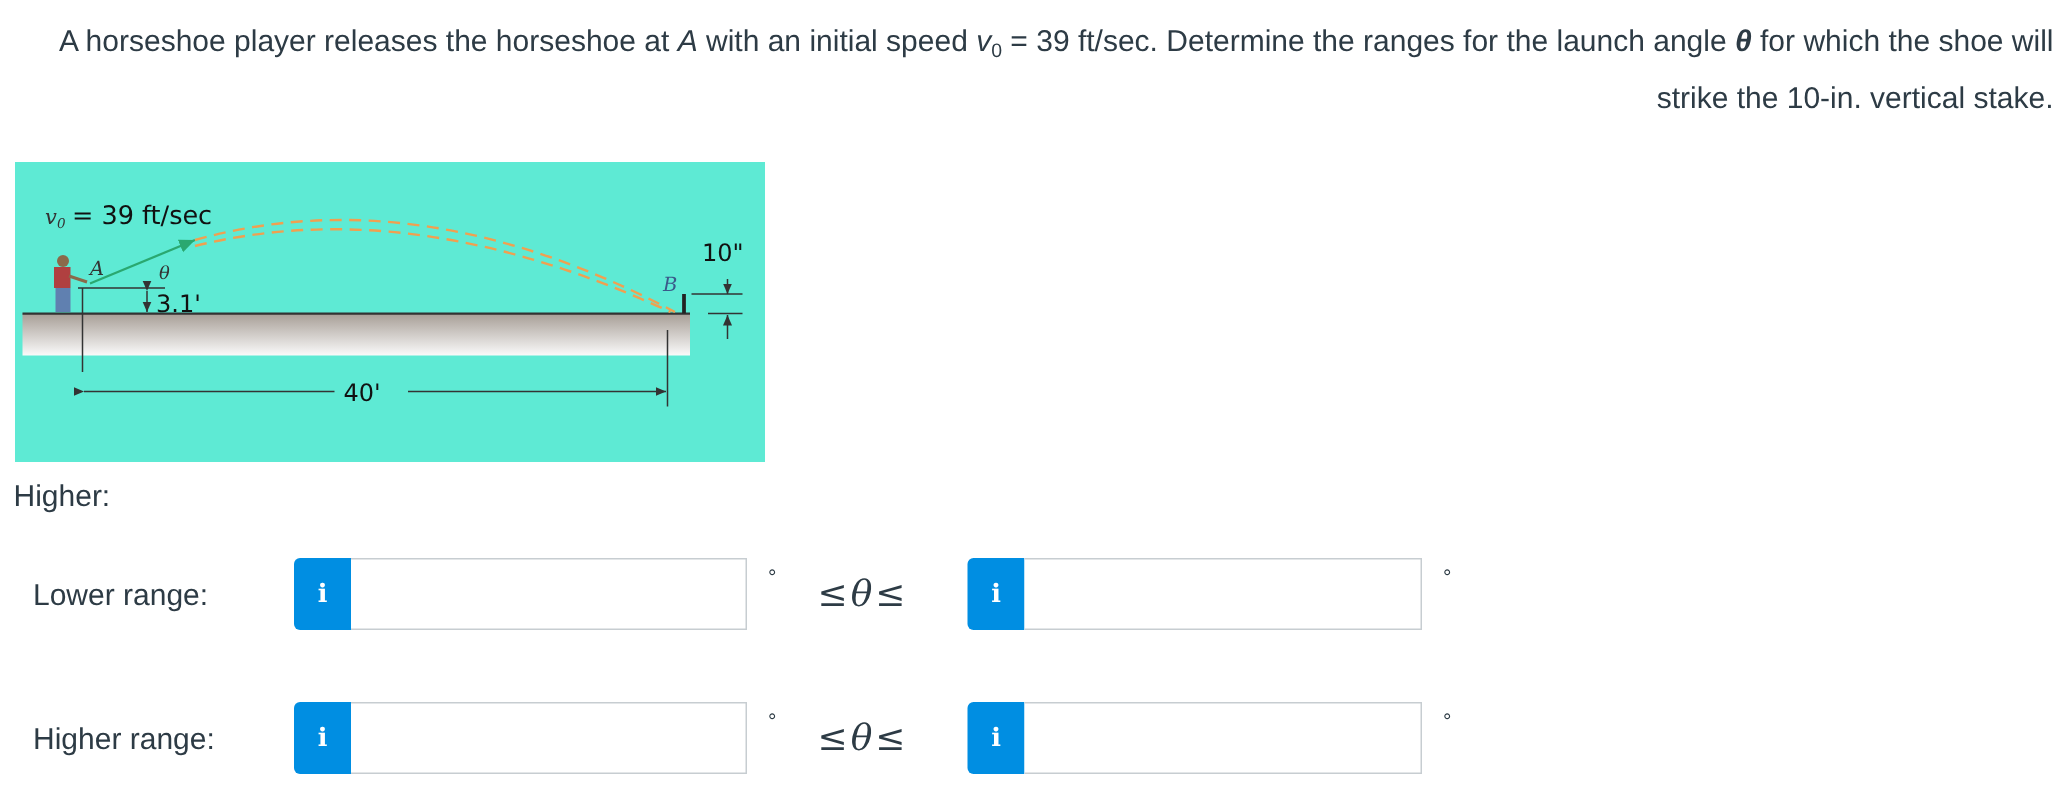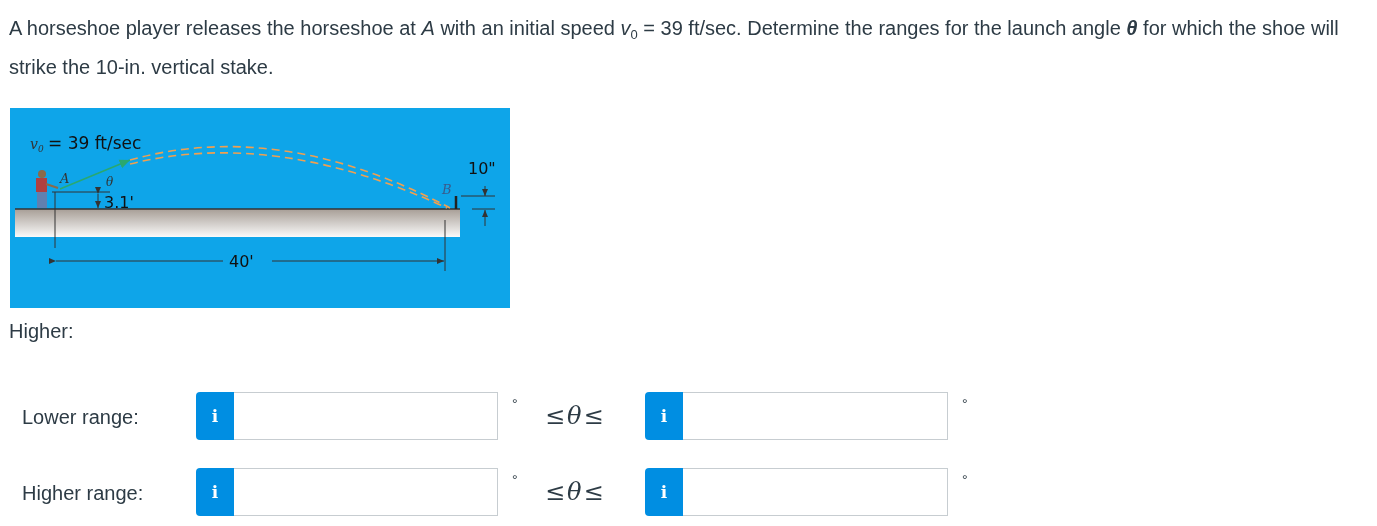--- a/index.html
+++ b/index.html
@@ -3,27 +3,27 @@
 <meta charset="utf-8">
 <style>
   html, body { margin: 0; padding: 0; background: #ffffff; }
   body {
     width: 1377px; height: 526px; position: relative; overflow: hidden;
     font-family: "Liberation Sans", "DejaVu Sans", sans-serif;
     color: #2d3b45;
   }
   .question {
     position: absolute; left: 9px; top: 12px; width: 1360px;
-    font-size: 20px; line-height: 32px; color: #2d3b45;
+    font-size: 20px; line-height: 32px; color: #2d3b45; text-align: right;
   }
   .question i { font-style: italic; }
   .question sub { font-size: 13px; vertical-align: -4px; }
   .figure {
     position: absolute; left: 10px; top: 108px; width: 500px; height: 200px;
-    background: #0ea5e9;
+    background: #5eead4;
   }
   .figure svg { display: block; }
   .answers-label {
     position: absolute; left: 9px; top: 320px; font-size: 20px; color: #2d3b45;
   }
   .row { position: absolute; left: 0; height: 50px; width: 1377px; }
   .row-label {
     position: absolute; left: 22px; top: 14px; font-size: 20px; color: #2d3b45;
   }
   .input-group { position: absolute; top: 0; height: 48px; display: flex; }
@@ -105,21 +105,21 @@
     <text x="96" y="78" font-family="DejaVu Serif, serif" font-style="italic" font-size="12" fill="#333">θ</text>
     <text x="94" y="100" font-family="DejaVu Sans, sans-serif" font-size="16" fill="#111">3.1'</text>
     <text x="432" y="86" font-family="DejaVu Serif, serif" font-style="italic" font-size="13" fill="#3a5a8a">B</text>
     <text x="458" y="66" font-family="DejaVu Sans, sans-serif" font-size="16" fill="#111">10"</text>
     <text x="219" y="159" font-family="DejaVu Sans, sans-serif" font-size="16" fill="#111">40'</text>
   </svg>
 </div>
 
 <div class="answers-label">Higher:</div>
 
-<div class="row" style="top:392px;">
+<div class="row" style="top:372px;">
   <div class="row-label">Lower range:</div>
   <div class="input-group" style="left:196px;">
     <div class="info-btn">i</div>
     <input class="text-input" style="width: 247px;" type="text" value="">
   </div>
   <div class="deg" style="left:512px;">°</div>
   <div class="leq" style="left:545px;"><span>≤</span><span class="theta">θ</span><span>≤</span></div>
   <div class="input-group" style="left:645px;">
     <div class="info-btn">i</div>
     <input class="text-input" style="width: 248px;" type="text" value="">

